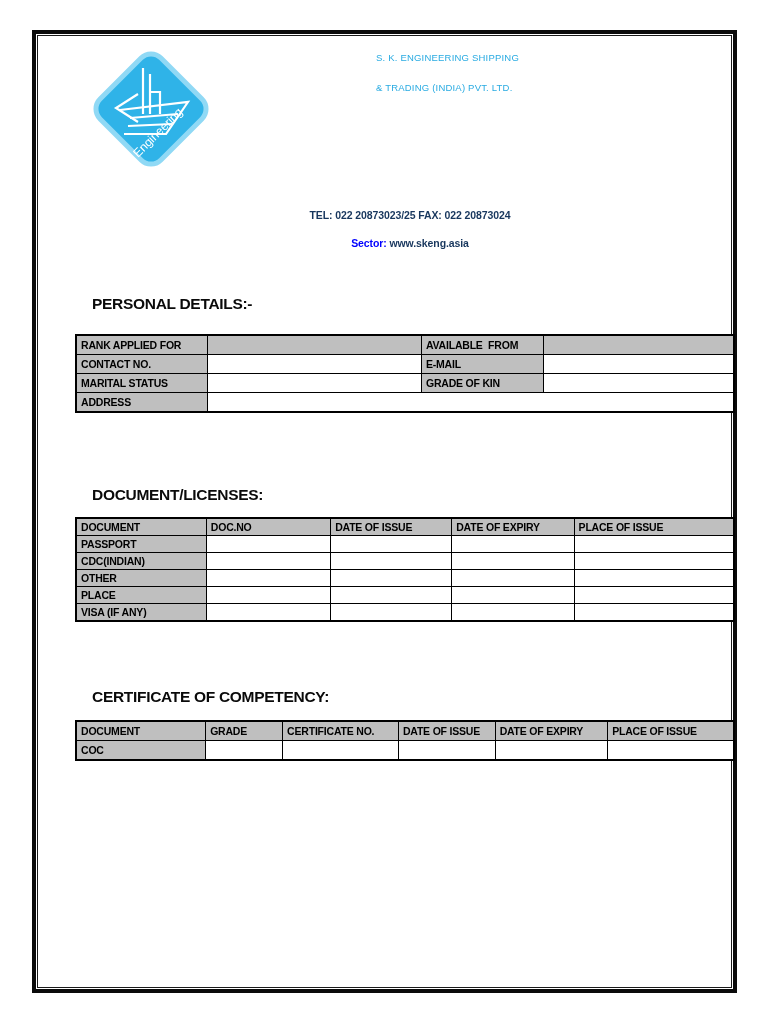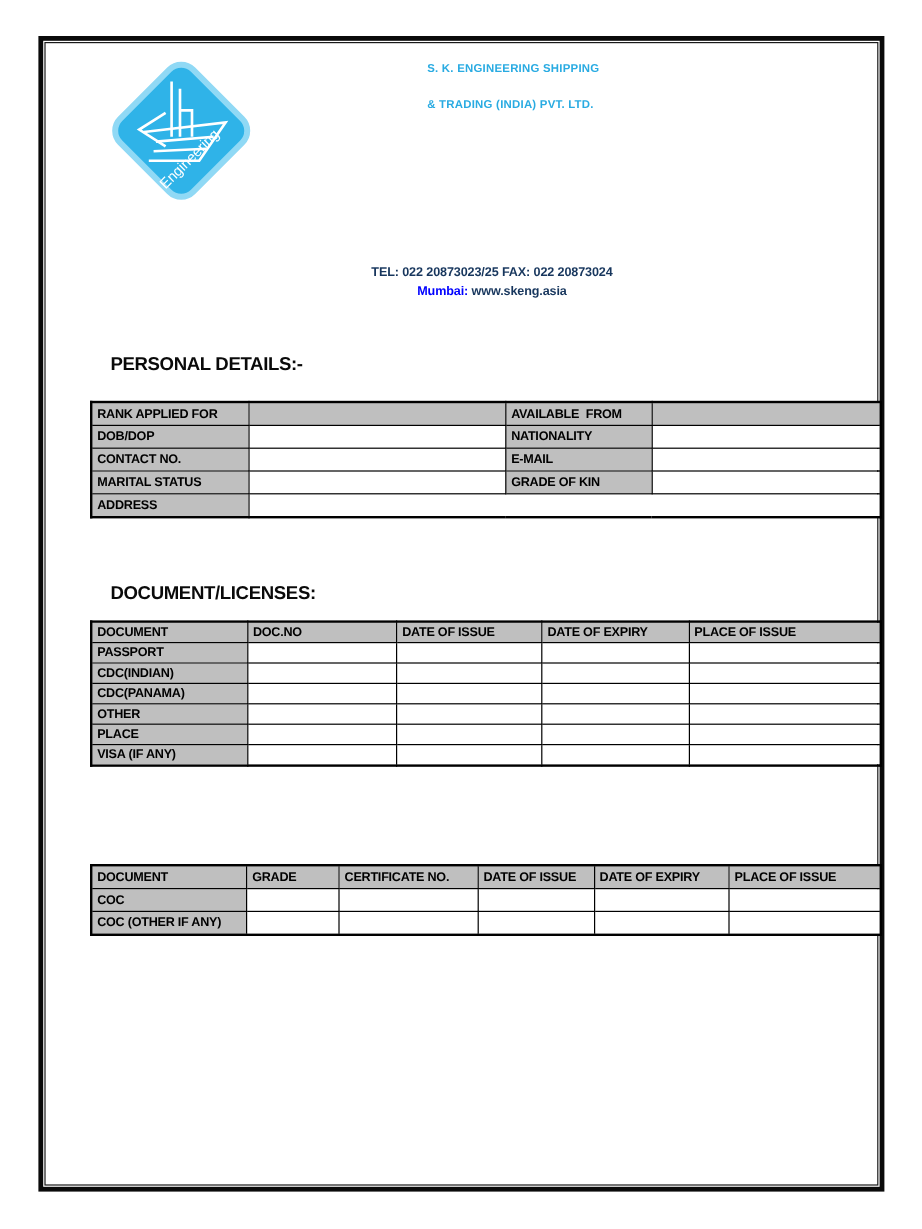--- a/index.html
+++ b/index.html
@@ -1,25 +1,25 @@
 <!DOCTYPE html>
 <html><head>
 <meta charset="utf-8">
 <style>
   html,body{margin:0;padding:0;background:#fff;}
   .page{position:relative;width:768px;height:1024px;background:#ffffff;overflow:hidden;
         font-family:"Liberation Sans",sans-serif;color:#000;}
   .frame{position:absolute;left:32px;top:30px;width:697px;height:955px;border:4px solid #0a0a0a;}
   .frame-inner{position:absolute;inset:1px;border:1px solid #1a1a1a;}
   .logo{position:absolute;left:86px;top:44px;width:130px;height:130px;}
-  .company{position:absolute;left:356px;font-weight:bold;font-size:9.5px;letter-spacing:.2px;color:#29ABE2;}
+  .company{position:absolute;left:376px;font-weight:normal;font-size:9.5px;letter-spacing:.2px;color:#29ABE2;}
   .company.l1{top:52px;} .company.l2{top:82px;}
   .hdrline{position:absolute;left:85px;width:650px;text-align:center;font-weight:bold;
            font-size:10.5px;color:#17365D;letter-spacing:-0.1px;}
-  .hdr-address{top:180px;} .hdr-tel{top:209px;margin-top:12px;} .hdr-web{top:237px;}
+  .hdr-address{top:180px;} .hdr-tel{top:209px;} .hdr-web{top:237px;}
   .weblabel{color:#0000FF;}
   .sec-heading{position:absolute;left:92px;font-weight:bold;font-size:15.5px;color:#0a0a0a;letter-spacing:-0.3px;}
   .h-personal{top:295px;} .h-documents{top:486px;} .h-competency{top:688px;}
   table.tbl{position:absolute;left:75px;width:660px;border-collapse:collapse;table-layout:fixed;
             font-weight:bold;font-size:10.5px;letter-spacing:-0.2px;}
   .t-personal{top:334px;} .t-documents{top:517px;} .t-competency{top:720px;}
   table.tbl{border:2px solid #000;}
   table.tbl td{border:1px solid #000;padding:1px 4px;vertical-align:middle;overflow:hidden;
                white-space:pre-wrap;}
   .t-personal td{height:16px;}
@@ -53,45 +53,39 @@
       </g>
       <text transform="translate(52 114) rotate(-45)" fill="#FFFFFF" font-size="12" font-family="Liberation Sans, sans-serif">Engineering</text>
     </svg>
   </div>
 
   <div class="company l1">S. K. ENGINEERING SHIPPING</div>
   <div class="company l2">&amp; TRADING (INDIA) PVT. LTD.</div>
 
   <div class="hdrline hdr-tel">TEL: 022 20873023/25 FAX: 022 20873024</div>
   <div class="hdrline hdr-web">
-    <span class="weblabel">Mumbai:</span>
+    <span class="weblabel">Sector:</span>
     <span>www.skeng.asia</span>
   </div>
 
   <div class="sec-heading h-personal">PERSONAL DETAILS:-</div>
 
   <table class="tbl t-personal">
     <colgroup>
         <col style="width:20%">
         <col style="width:32.5%">
         <col style="width:18.5%">
         <col style="width:29%">
       </colgroup>
     <tbody>
       <tr>
         <td class="lab">RANK APPLIED FOR</td>
         <td class="lab"></td>
         <td class="lab">AVAILABLE  FROM</td>
         <td class="lab"></td>
-      </tr>
-      <tr>
-        <td class="lab">DOB/DOP</td>
-        <td class="val"></td>
-        <td class="lab">NATIONALITY</td>
-        <td class="val"></td>
       </tr>
       <tr>
         <td class="lab">CONTACT NO.</td>
         <td class="val"></td>
         <td class="lab">E-MAIL</td>
         <td class="val"></td>
       </tr>
       <tr>
         <td class="lab">MARITAL STATUS</td>
         <td class="val"></td>
@@ -131,27 +125,20 @@
         <td class="val"></td>
       </tr>
       <tr>
         <td class="lab">CDC(INDIAN)</td>
         <td class="val"></td>
         <td class="val"></td>
         <td class="val"></td>
         <td class="val"></td>
       </tr>
       <tr>
-        <td class="lab">CDC(PANAMA)</td>
-        <td class="val"></td>
-        <td class="val"></td>
-        <td class="val"></td>
-        <td class="val"></td>
-      </tr>
-      <tr>
         <td class="lab">OTHER</td>
         <td class="val"></td>
         <td class="val"></td>
         <td class="val"></td>
         <td class="val"></td>
       </tr>
       <tr>
         <td class="lab">PLACE</td>
         <td class="val"></td>
         <td class="val"></td>
@@ -161,20 +148,21 @@
       <tr>
         <td class="lab">VISA (IF ANY)</td>
         <td class="val"></td>
         <td class="val"></td>
         <td class="val"></td>
         <td class="val"></td>
       </tr>
     </tbody>
   </table>
 
+  <div class="sec-heading h-competency">CERTIFICATE OF COMPETENCY:</div>
 
   <table class="tbl t-competency">
     <colgroup>
         <col style="width:19.7%">
         <col style="width:11.7%">
         <col style="width:17.6%">
         <col style="width:14.7%">
         <col style="width:17.1%">
         <col style="width:19.2%">
       </colgroup>
@@ -188,24 +176,16 @@
         <td class="lab">PLACE OF ISSUE</td>
       </tr>
       <tr>
         <td class="lab">COC</td>
         <td class="val"></td>
         <td class="val"></td>
         <td class="val"></td>
         <td class="val"></td>
         <td class="val"></td>
       </tr>
-      <tr>
-        <td class="lab">COC (OTHER IF ANY)</td>
-        <td class="val"></td>
-        <td class="val"></td>
-        <td class="val"></td>
-        <td class="val"></td>
-        <td class="val"></td>
-      </tr>
     </tbody>
   </table>
 
 </div>
 
 </body></html>

